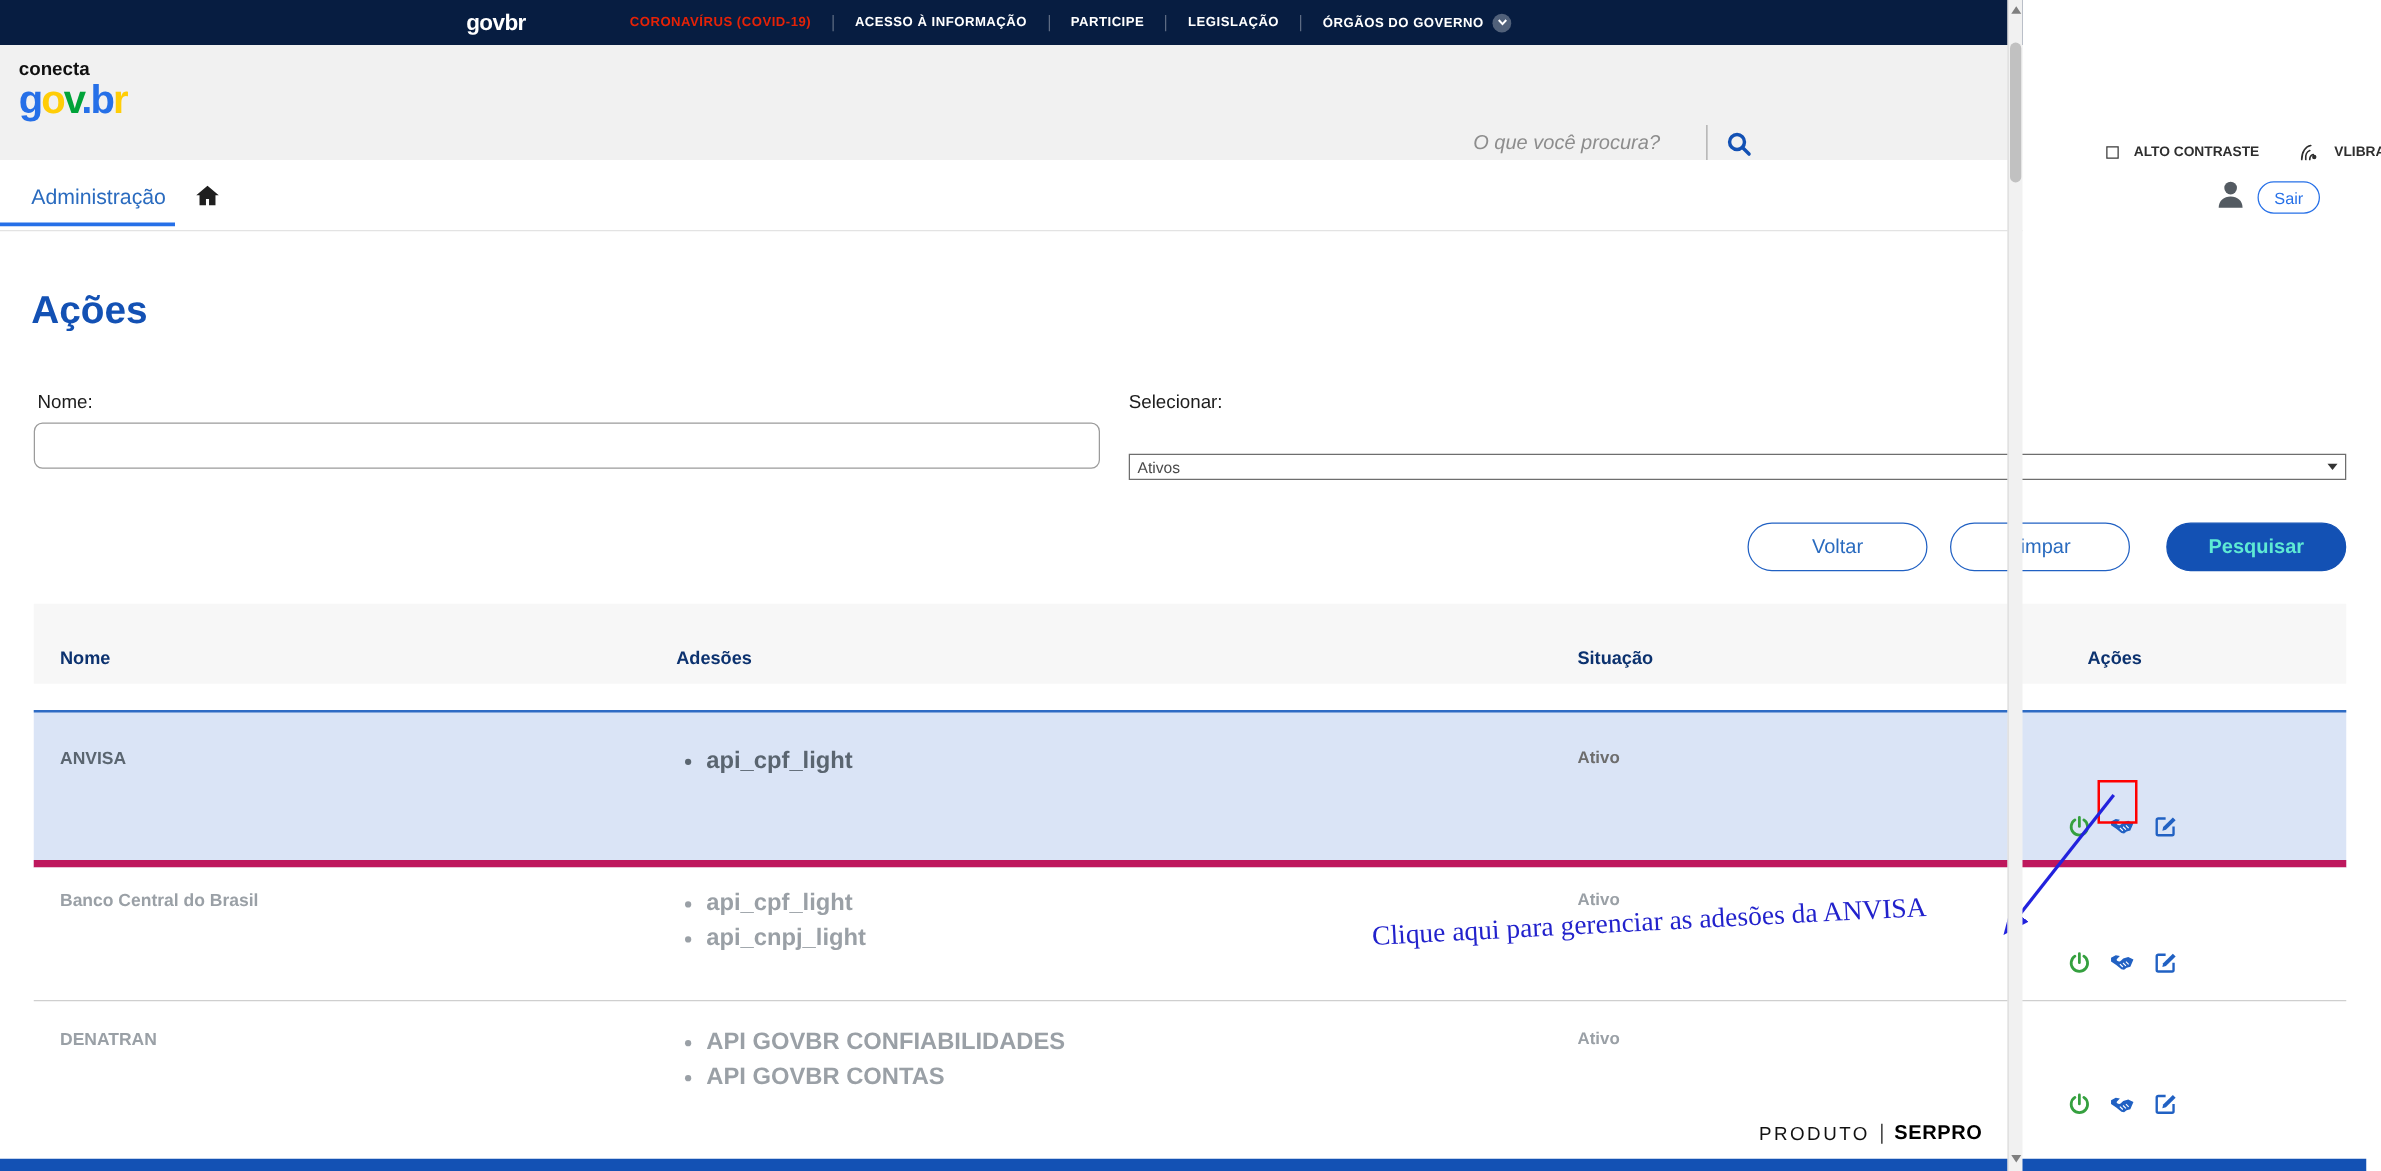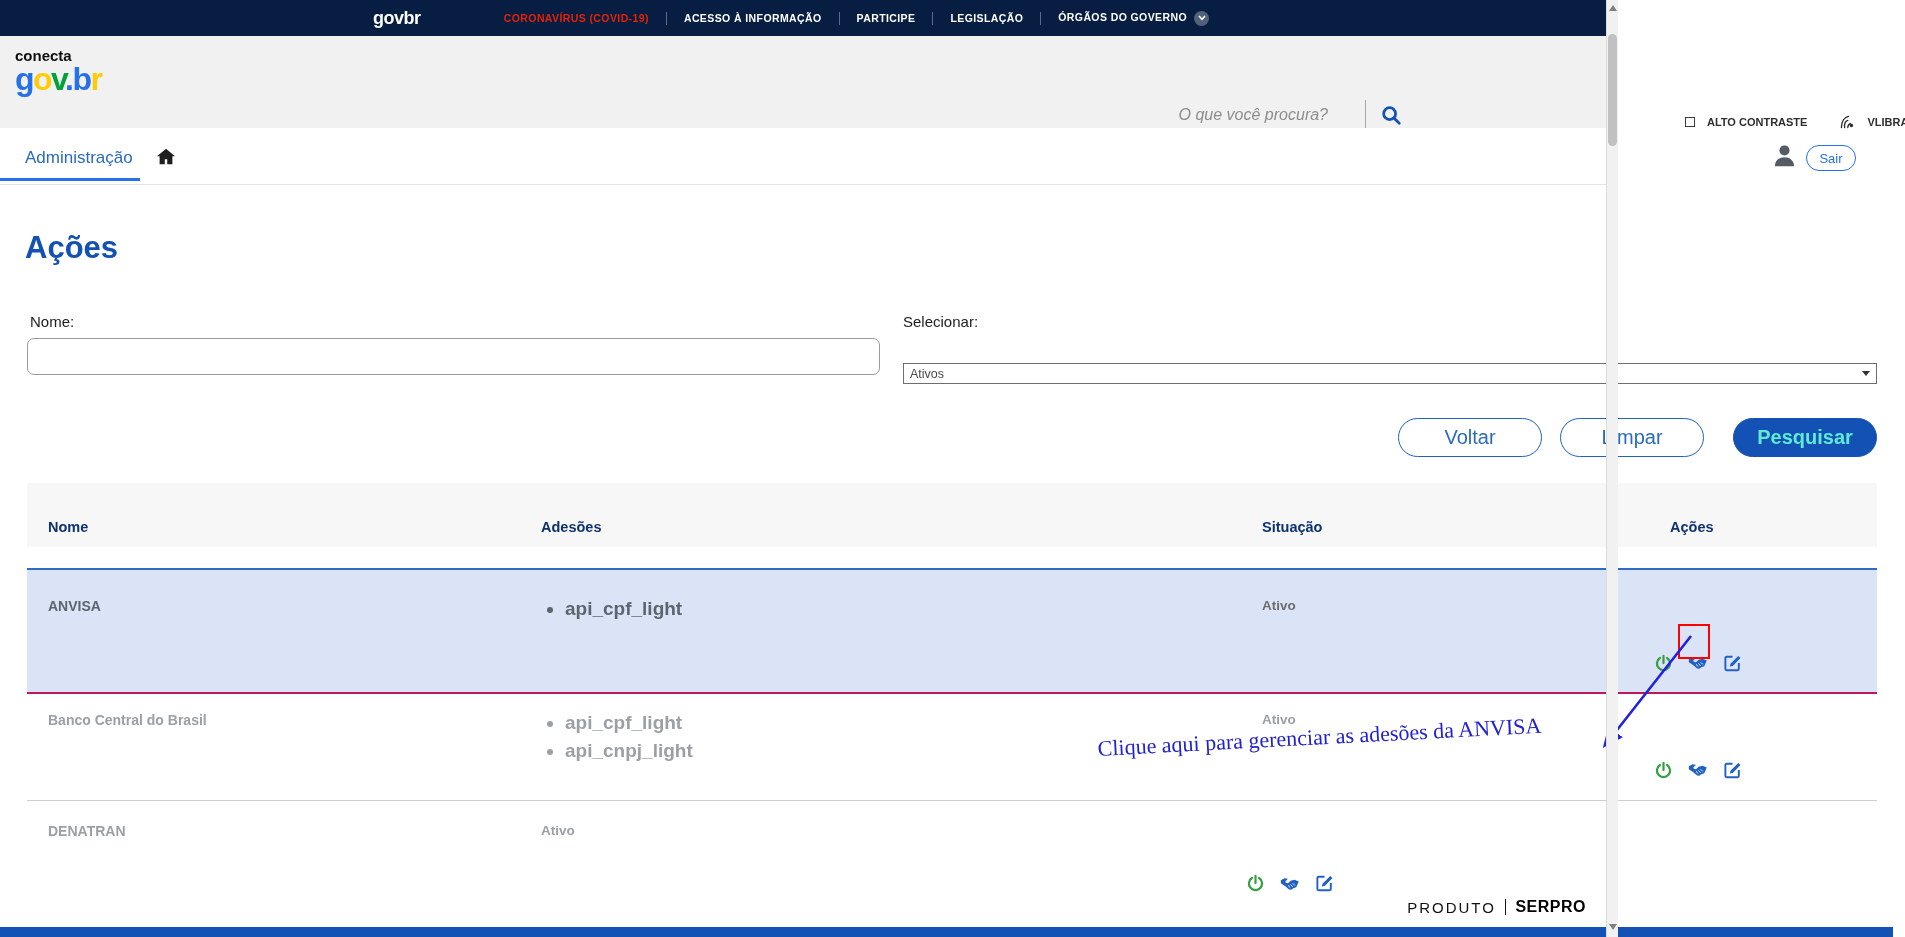--- a/index.html
+++ b/index.html
@@ -47,34 +47,34 @@
   .page-title { position:absolute; left:25px; top:230px; font-size:31px; font-weight:800; color:#1351b4; }
 
   .field-label { position:absolute; font-size:15px; color:#1c1c1c; }
   .nome-label { left:30px; top:313px; }
   .nome-input { position:absolute; left:27px; top:338px; width:853px; height:37px; border:1px solid #9b9b9b; border-radius:7px; background:#fff; font-size:15px; padding:0 10px; font-family:"Liberation Sans",sans-serif; outline:none; }
   .sel-label { left:903px; top:313px; }
   .select-box { position:absolute; left:903px; top:363px; width:974px; height:21px; border:1px solid #6e6e6e; background:#fff; display:flex; align-items:center; justify-content:space-between; padding:0 6px; cursor:pointer; }
   .select-value { font-size:12.5px; color:#4a4a4a; }
   .select-caret { width:0; height:0; border-left:4px solid transparent; border-right:4px solid transparent; border-top:5px solid #333; }
 
-  .btn { position:absolute; top:418px; height:39px; border-radius:20px; font-size:20px; display:flex; align-items:center; justify-content:center; cursor:pointer; font-family:"Liberation Sans",sans-serif; }
+  .btn { position:absolute; top:418px; height:39px; border-radius:20px; font-size:16px; display:flex; align-items:center; justify-content:center; cursor:pointer; font-family:"Liberation Sans",sans-serif; }
   .btn-outline { background:#fff; border:1px solid #2161c3; color:#2a6bbf; }
   .btn-voltar { left:1398px; width:144px; }
   .btn-limpar { left:1560px; width:144px; }
   .btn-pesquisar { left:1733px; width:144px; background:#1351b4; border:1px solid #1351b4; color:#5eead4; font-weight:700; }
 
   
   .tbl { position:absolute; left:27px; top:483px; width:1850px; }
   .tbl-grid { display:grid; grid-template-columns:514px 721px 408px 207px; }
   .tbl-head { height:64px; background:#f7f7f7; align-items:end; padding-bottom:12px; }
   .tbl-head .th { font-size:14.5px; font-weight:700; color:#0c326f; }
   .th-nome { padding-left:21px; }
   .row { position:relative; }
-  .row1 { margin-top:21px; height:126px; background:#dae4f6; border-top:2px solid #2e6bc4; border-bottom:2px solid #be185d; }
+  .row1 { margin-top:21px; height:126px; background:#dae4f6; border-top:2px solid #2e6bc4; border-bottom:6px solid #be185d; }
   .row2 { height:106px; background:#fff; }
   .row3 { height:112px; background:#fff; border-top:1px solid #cfcfcf; }
   .cell { font-size:14px; font-weight:700; }
   .c-nome { padding-left:21px; }
   .row1 .cell { color:#5a6570; padding-top:28px; }
   .row2 .cell { color:#9aa0a6; padding-top:18px; }
   .row3 .cell { color:#9aa0a6; padding-top:22px; }
   .row1 .c-sit { color:#6d6d6d; font-size:13.5px; }
   .row2 .c-sit, .row3 .c-sit { font-size:13.5px; }
   .adesoes-list { list-style:disc; padding-left:24px; font-size:19px; }
@@ -256,20 +256,26 @@
             <svg width="19" height="19" viewBox="0 0 24 24">
               <path d="M20 11.5V19a1.5 1.5 0 0 1-1.5 1.5h-14A1.5 1.5 0 0 1 3 19V5a1.5 1.5 0 0 1 1.5-1.5H12" fill="none" stroke="#2161c3" stroke-width="2.4"></path>
               <path d="M9.5 12.2 19.3 2.4l2.8 2.8-9.8 9.8-3.6.8z" fill="#2161c3"></path>
             </svg>
           </span>
       </div>
     </div>
 
     <div class="tbl-grid row row3">
       <div class="cell c-nome">DENATRAN</div>
+      <div class="cell">
+        <ul class="adesoes-list">
+          <li>API GOVBR CONFIABILIDADES</li>
+          <li>API GOVBR CONTAS</li>
+        </ul>
+      </div>
       <div class="cell c-sit">Ativo</div>
       <div class="cell actions">
         <span class="action-btn">
             <svg width="19" height="19" viewBox="0 0 24 24" fill="none" stroke="#35a03f" stroke-width="2.8" stroke-linecap="round">
               <path d="M12 2.5v9"></path>
               <path d="M7.5 5A8.3 8.3 0 1 0 16.5 5"></path>
             </svg>
           </span>
         <span class="action-btn">
             <svg width="20" height="20" viewBox="0 0 24 24">

